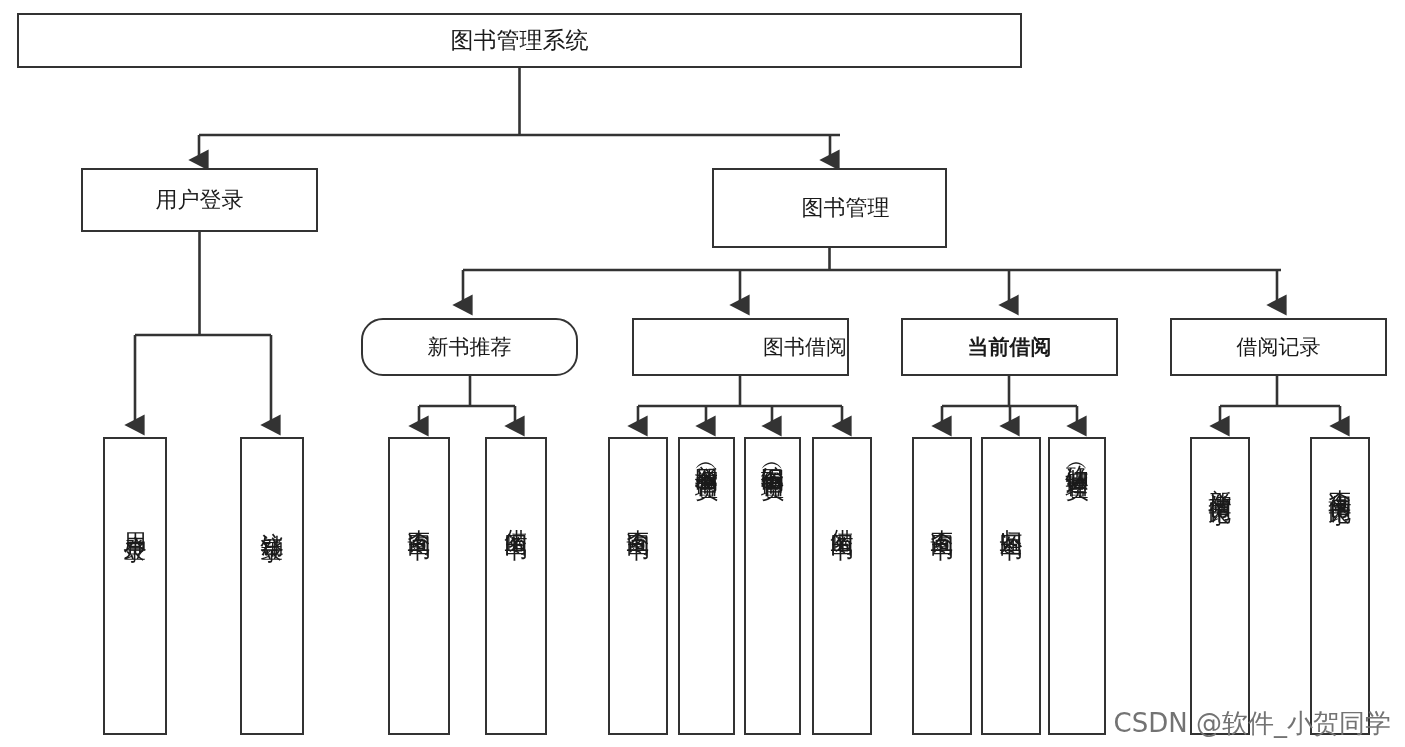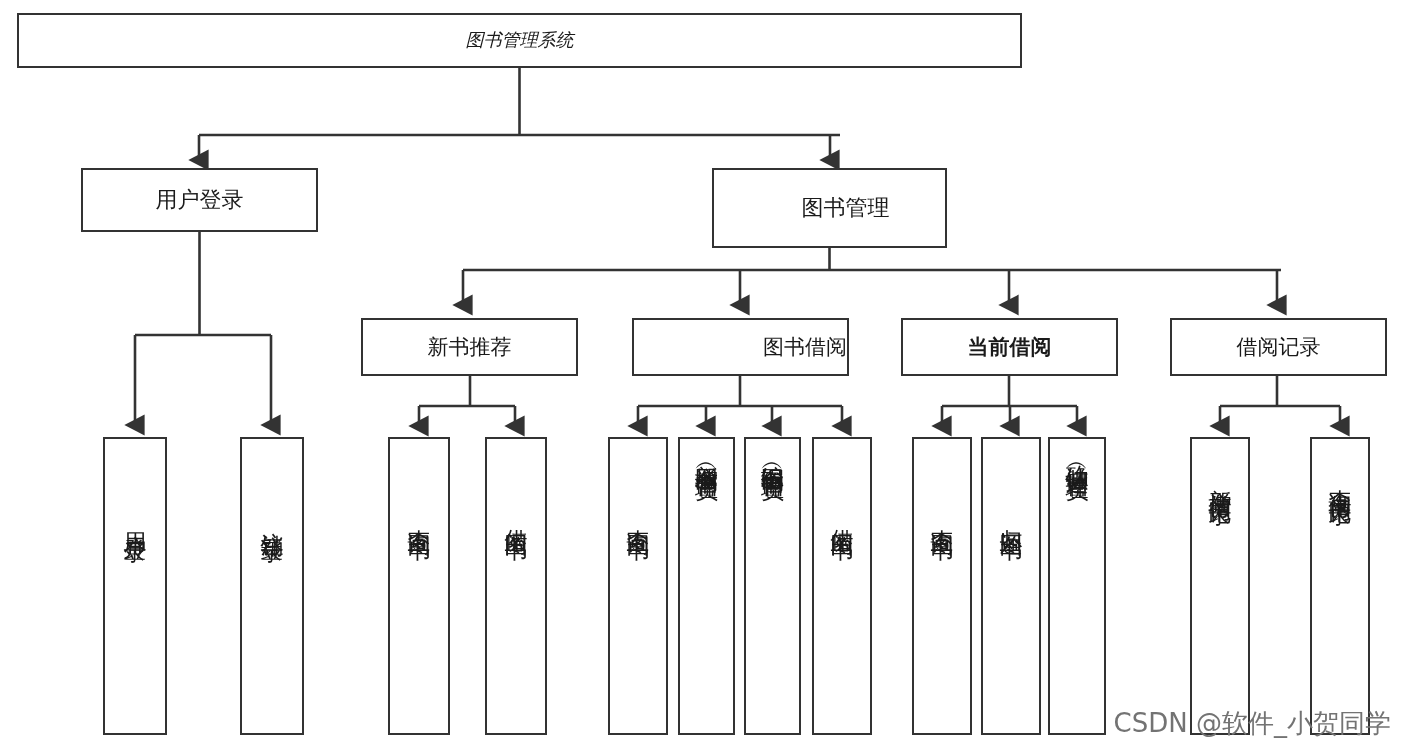--- a/index.html
+++ b/index.html
@@ -34,22 +34,21 @@
     justify-content: center;
     color: #1a1a1a;
   }
   .node-label {
     display: block;
     text-align: center;
     line-height: 1.25;
     white-space: nowrap;
   }
   .node-root .node-label {
-    font-size: 18px;
-    font-style: italic;
+    font-size: 23px;
   }
   .node-l2 .node-label {
     font-size: 22px;
   }
   .node-l3 .node-label {
     font-size: 21px;
   }
   .node-leaf {
     align-items: flex-start;
     padding-top: 14px;
@@ -160,21 +159,21 @@
   </div>
 
   <div class="node-box node-l2" style="left:81px; top:168px; width:237px; height:64px;">
     <span class="node-label">用户登录</span>
   </div>
 
   <div class="node-box node-l2" style="left:712px; top:168px; width:235px; height:80px;padding-left:32px;">
     <span class="node-label">图书管理</span>
   </div>
 
-  <div class="node-box node-l3" style="left:361px; top:318px; width:217px; height:58px;">
+  <div class="node-box node-l3" style="left:361px; top:318px; width:217px; height:58px;border-radius:22px;">
     <span class="node-label">新书推荐</span>
   </div>
 
   <div class="node-box node-l3" style="left:632px; top:318px; width:217px; height:58px;justify-content:flex-end;">
     <span class="node-label">图书借阅</span>
   </div>
 
   <div class="node-box node-l3" style="left:901px; top:318px; width:217px; height:58px;font-weight:bold;">
     <span class="node-label">当前借阅</span>
   </div>

